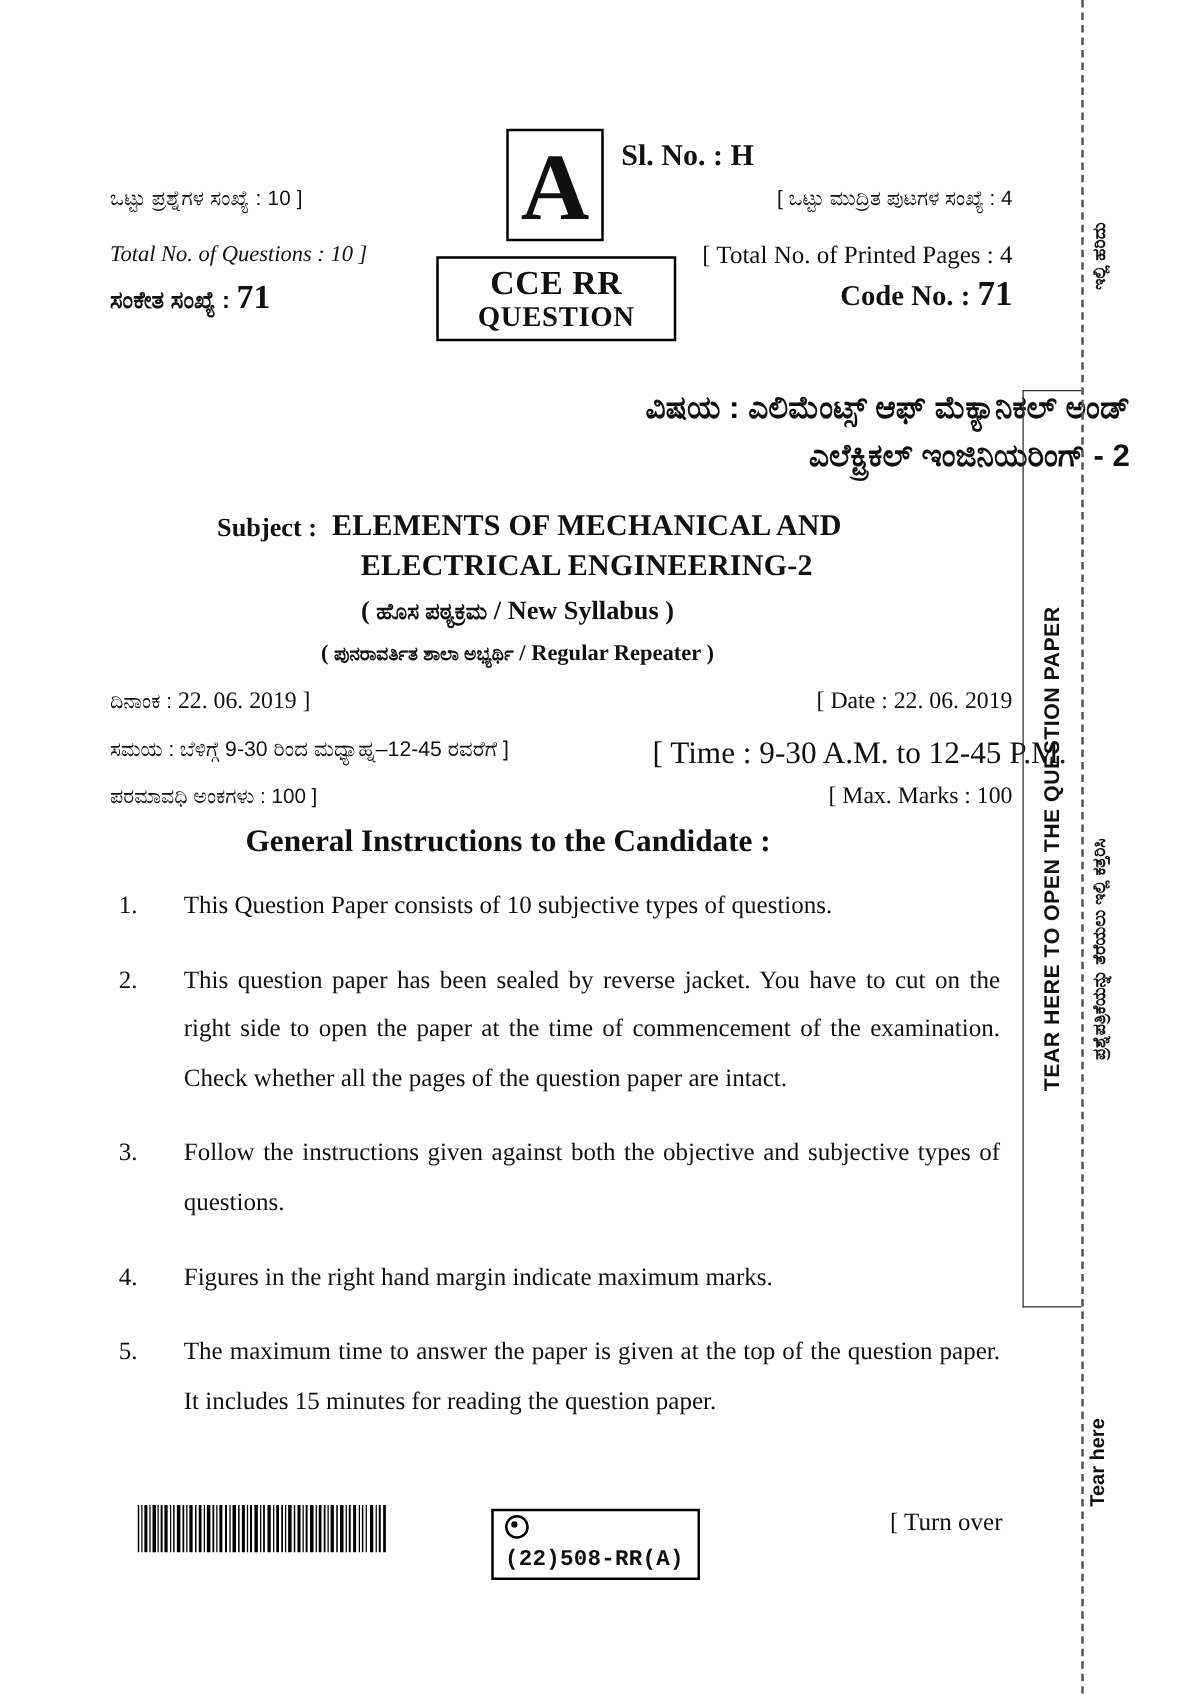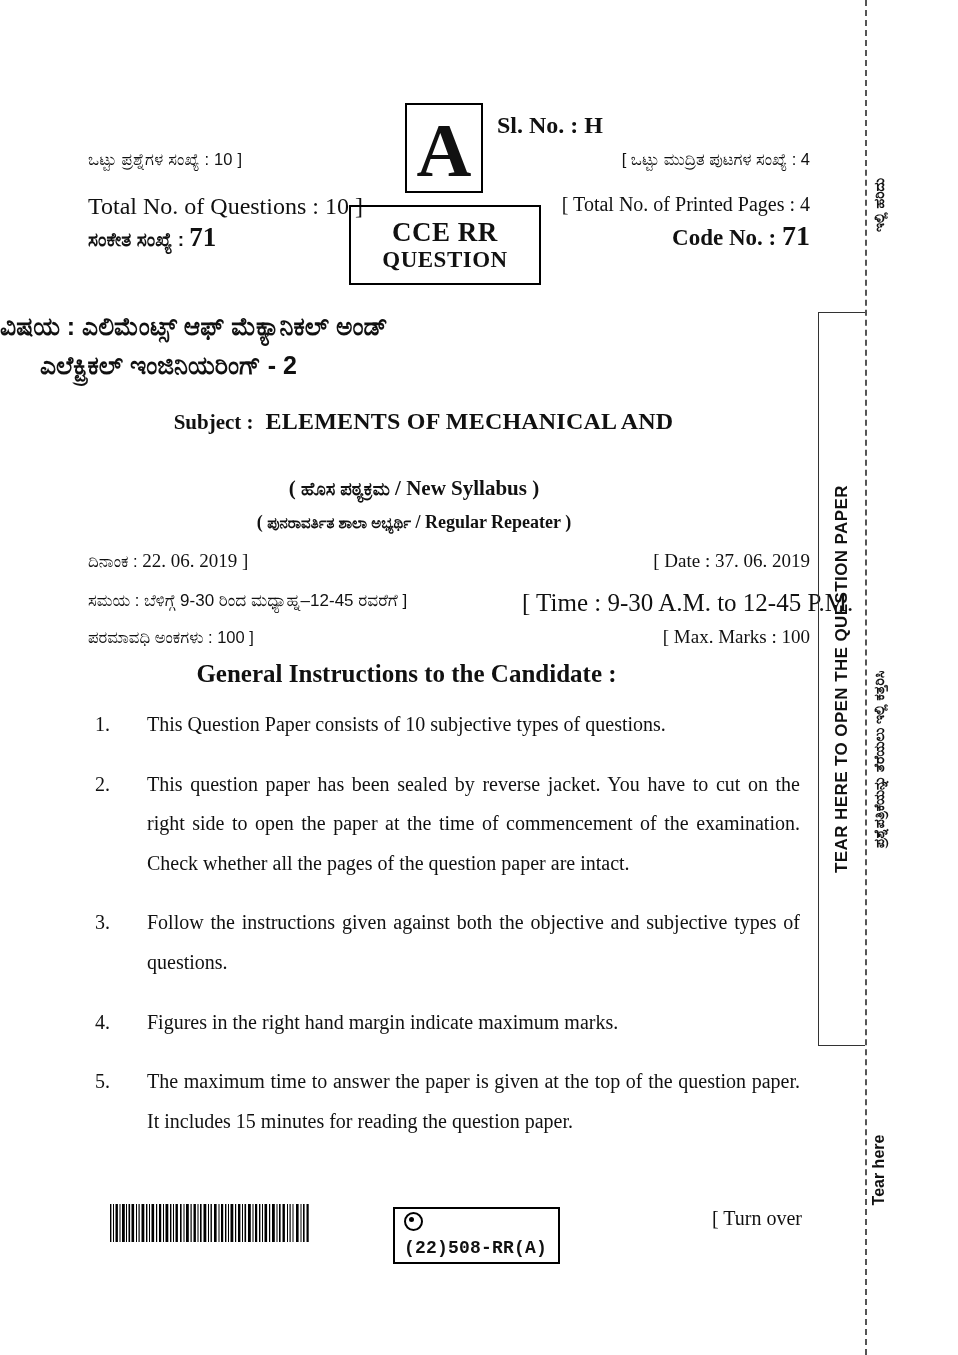--- a/index.html
+++ b/index.html
@@ -31,21 +31,22 @@
     font-size: 16.5px;
     letter-spacing: .2px;
   }
   .meta-kan-right {
     right: 148px; top: 150px;
     font-size: 16.5px;
     text-align: right;
   }
   .meta-en-left {
     left: 88px; top: 193px;
-    font-size: 24px;
+    font-size: 18px;
+    font-style: italic;
   }
   .meta-en-right {
     right: 148px; top: 193px;
     font-size: 20px;
     text-align: right;
   }
   .code-kan-left {
     left: 88px; top: 222px;
     font-size: 19px;
     font-weight: bold;
@@ -81,38 +82,38 @@
   }
   .sl-no {
     left: 497px; top: 112px;
     font-size: 24px; font-weight: bold;
     white-space: nowrap;
   }
 
   
   .cce-box {
     left: 349px; top: 205px;
-    width: 192px; height: 80px;
+    width: 192px; height: 68px;
     border: 2.5px solid #000;
     box-sizing: border-box;
     display: flex; flex-direction: column;
     align-items: center; justify-content: center;
     line-height: 1.12;
   }
   .cce-box .l1 { font-size: 27px; font-weight: bold; letter-spacing: .5px; }
   .cce-box .l2 { font-size: 23px; font-weight: bold; letter-spacing: .5px; }
 
   
   .subj-kan {
     left: 0; right: 0; top: 307px;
-    text-align: left;
+    text-align: right;
     font-size: 25px;
     font-weight: bold;
     line-height: 1.55;
-    padding-right: 116px;
+    padding-right: 54px;
   }
   .subj-kan .line2 { padding-left: 40px; }
   .subj-en-wrap {
     left: 0; right: 0; top: 405px;
     padding-right: 130px;
     display: flex;
     justify-content: center;
     align-items: flex-start;
   }
   .subj-en-label {
@@ -324,40 +325,41 @@
 
   <div class="abs subj-kan kan">
     <div>ವಿಷಯ : ಎಲಿಮೆಂಟ್ಸ್ ಆಫ್ ಮೆಕ್ಯಾನಿಕಲ್ ಅಂಡ್</div>
     <div class="line2">ಎಲೆಕ್ಟ್ರಿಕಲ್ ಇಂಜಿನಿಯರಿಂಗ್ - 2</div>
   </div>
 
   <div class="abs subj-en-wrap">
     <div class="subj-en-label serif">Subject :</div>
     <div class="subj-en-val serif">
       <div>ELEMENTS OF MECHANICAL AND</div>
+      <div>ELECTRICAL ENGINEERING-2</div>
     </div>
   </div>
 
   <div class="abs repeater serif">
     <span>(</span>
     <span class="kn kan">ಪುನರಾವರ್ತಿತ ಶಾಲಾ ಅಭ್ಯರ್ಥಿ</span>
     <span>/ Regular Repeater )</span>
   </div>
 
   <div class="abs syllabus serif">
     <span>(</span>
     <span class="kn kan">ಹೊಸ ಪಠ್ಯಕ್ರಮ</span>
     <span>/ New Syllabus )</span>
   </div>
 
   <div class="abs dtm-left r-date serif">
     <span class="kn kan">ದಿನಾಂಕ :</span>
     <span>22. 06. 2019 ]</span>
   </div>
-  <div class="abs dtm-right r-date serif">[ Date : 37. 06. 2019</div>
+  <div class="abs dtm-right r-date serif">[ Date : 22. 06. 2019</div>
 
   <div class="abs time-left serif">
     <span class="kn kan">ಸಮಯ : ಬೆಳಿಗ್ಗೆ</span>
     <span class="kan" style="font-size:17px">9-30 ರಿಂದ ಮಧ್ಯಾಹ್ನ–12-45 ರವರೆಗೆ ]</span>
   </div>
   <div class="abs time-right serif">[ Time : 9-30 A.M. to 12-45 P.M.</div>
 
   <div class="abs dtm-left r-marks serif">
     <span class="kn kan">ಪರಮಾವಧಿ ಅಂಕಗಳು : 100 ]</span>
   </div>

